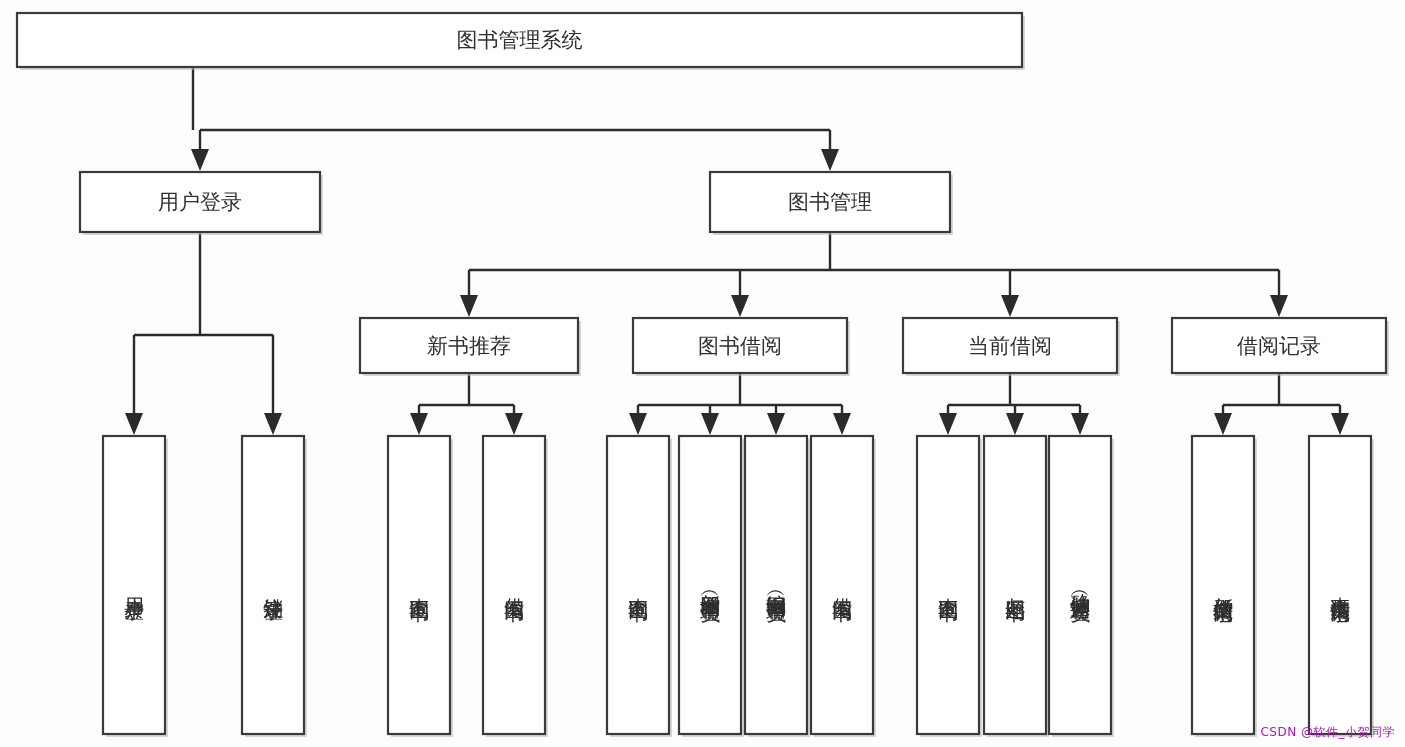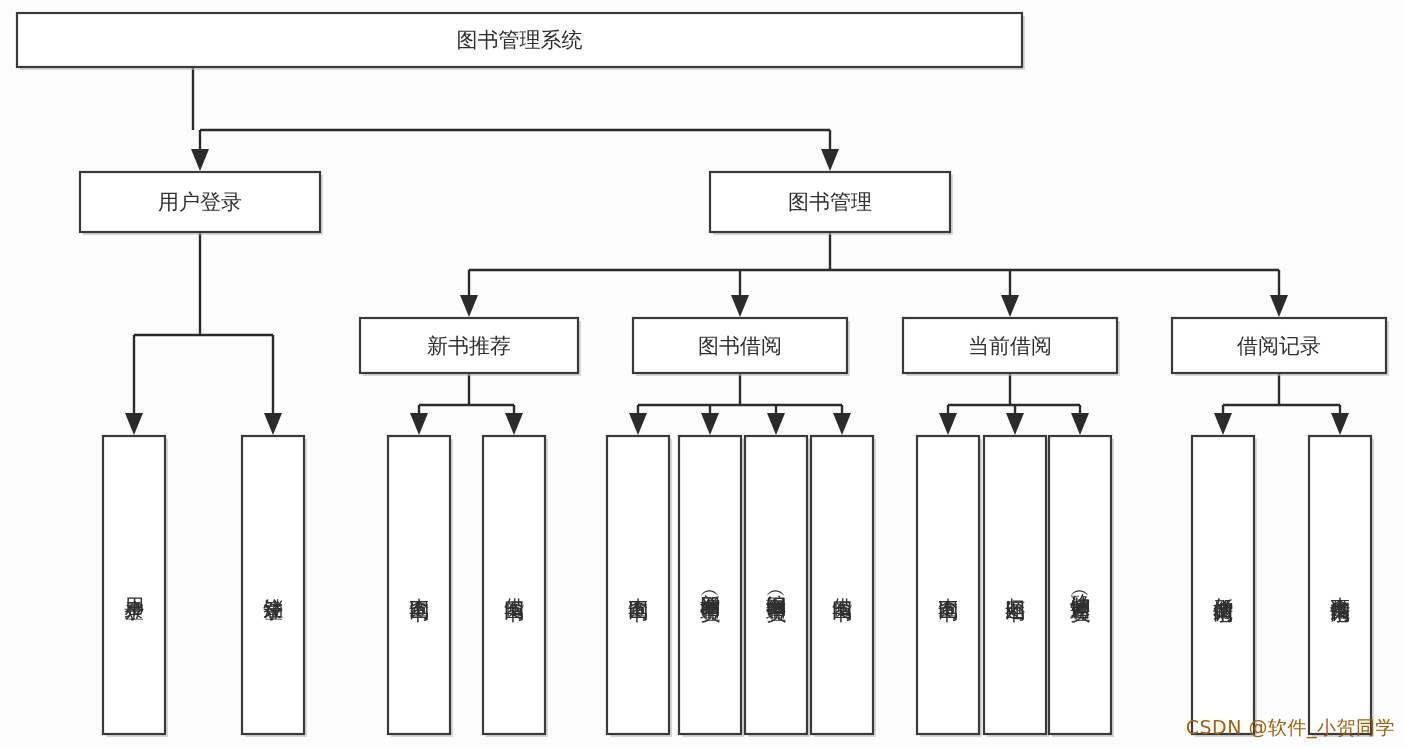--- a/index.html
+++ b/index.html
@@ -67,22 +67,22 @@
     letter-spacing: 1.5px;
     white-space: nowrap;
     pointer-events: none;
     user-select: none;
   }
   .watermark {
     position: absolute;
     right: 10px;
     bottom: 6px;
     font-family: "DejaVu Sans", "Liberation Sans", sans-serif;
-    font-size: 19px;
-    color: #a16207;
+    font-size: 12px;
+    color: #a21caf;
     letter-spacing: 0.5px;
     white-space: nowrap;
   }
 </style>
 </head>
 <body>
 
 <div id="diagram-root">
 
   <svg id="tree-svg" viewBox="0 0 1405 747">

